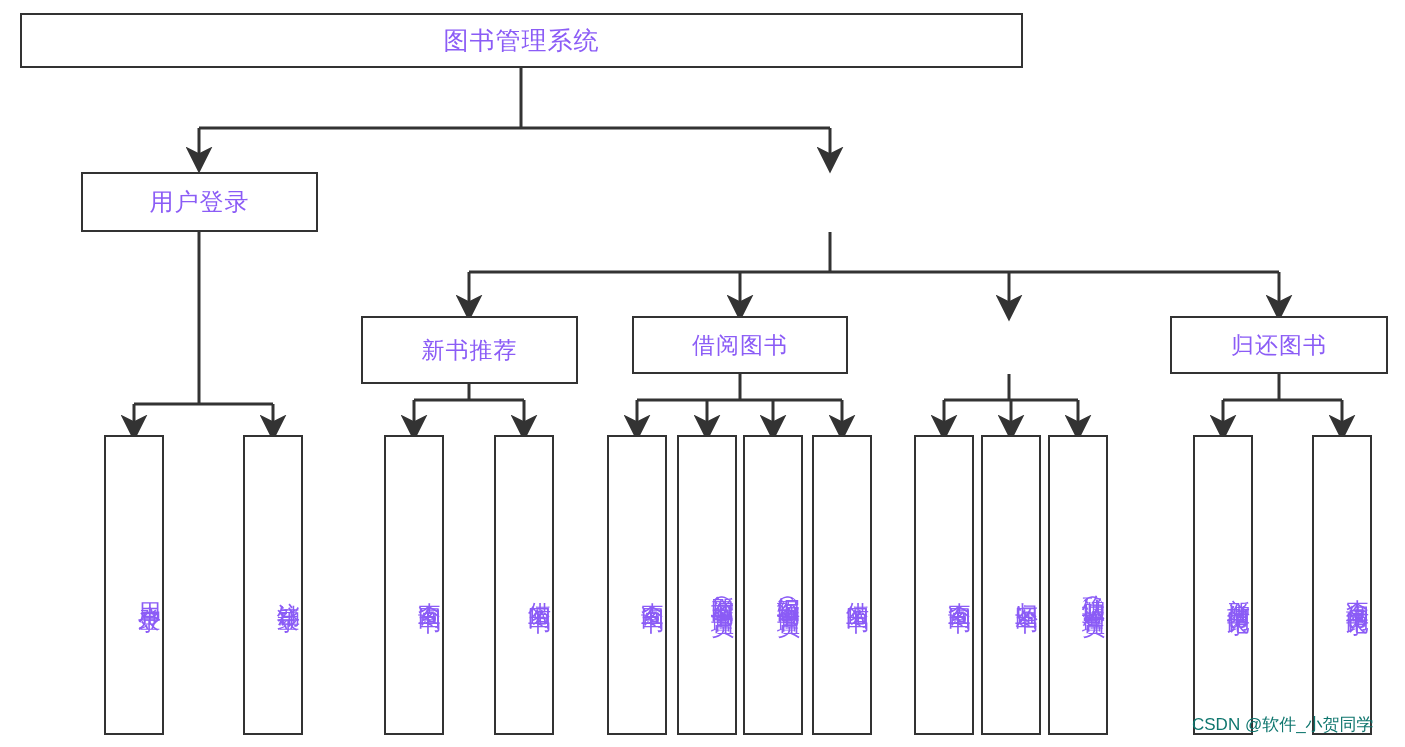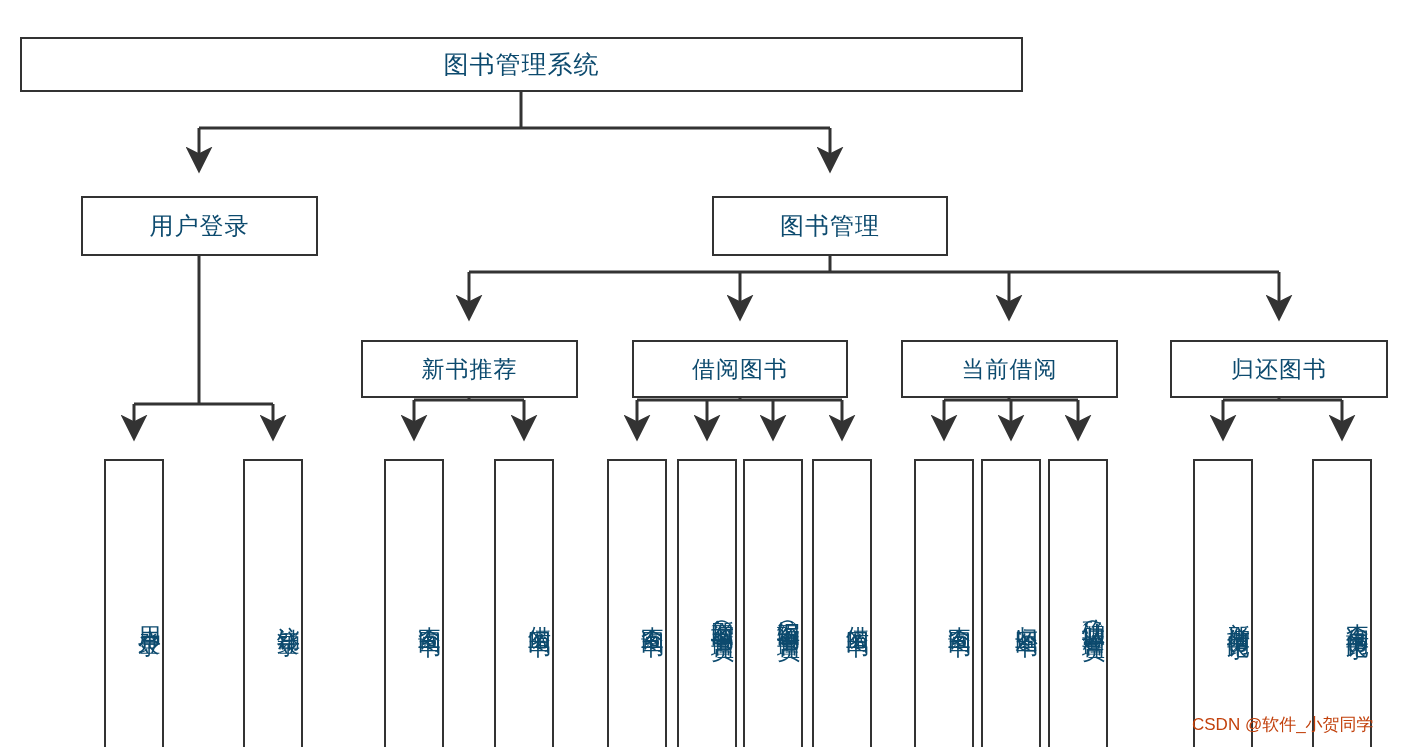--- a/index.html
+++ b/index.html
@@ -9,22 +9,21 @@
     font-family:"Liberation Sans","DejaVu Sans",sans-serif;
     position:relative;overflow:hidden;
   }
   #diagram{position:absolute;left:0;top:0;width:1405px;height:747px;}
   .node{
     position:absolute;
     box-sizing:border-box;
     border:2.5px solid #333333;
     background:#ffffff;
     display:flex;align-items:center;justify-content:center;
-    color:#0c4a6e;
-    margin-top:24px;
+    color:#8b5cf6;
   }
   .node.root{font-size:25px;letter-spacing:1px;}
   .node.l2{font-size:24px;letter-spacing:1px;}
   .node.l3{font-size:23px;letter-spacing:1px;}
   .node.leaf{
     font-size:23px;
     writing-mode:vertical-rl;
     text-orientation:upright;
     align-items:flex-start;
     justify-content:center;
@@ -36,21 +35,21 @@
     writing-mode:vertical-rl;
     text-orientation:upright;
     display:block;
     white-space:nowrap;
   }
   #edges{position:absolute;left:0;top:0;width:1405px;height:747px;pointer-events:none;}
   #watermark{
     position:absolute;
     left:1192px;top:713px;
     font-size:17px;
-    color:#c2410c;
+    color:#0f766e;
     white-space:nowrap;
     font-family:"Liberation Sans","DejaVu Sans",sans-serif;
   }
 </style>
 </head>
 <body>
 
 <div id="diagram">
 
   <svg id="edges" viewBox="0 0 1405 747" width="1405" height="747">
@@ -99,25 +98,23 @@
       <path d="M 1279 374 L 1279 400"></path>
       <path d="M 1223 400 L 1342 400"></path>
       <path d="M 1223 400 L 1223 428" marker-end="url(#arrow)"></path>
       <path d="M 1342 400 L 1342 428" marker-end="url(#arrow)"></path>
     </g>
   </svg>
 
   <div class="node root" style="left:20px;top:13px;width:1003px;height:55px;">图书管理系统</div>
 
   <div class="node l2" style="left:81px;top:172px;width:237px;height:60px;">用户登录</div>
-  <div class="node l2" style="left:712px;top:172px;width:236px;height:60px;">图书管理</div>
 
-  <div class="node l3" style="left:361px;top:316px;width:217px;height:58px;">新书推荐</div>
+  <div class="node l3" style="left:361px;top:316px;width:217px;height:68px;">新书推荐</div>
   <div class="node l3" style="left:632px;top:316px;width:216px;height:58px;">借阅图书</div>
-  <div class="node l3" style="left:901px;top:316px;width:217px;height:58px;">当前借阅</div>
   <div class="node l3" style="left:1170px;top:316px;width:218px;height:58px;">归还图书</div>
 
   <div class="node leaf" style="left:104px;top:435px;width:60px;height:300px;">
     <span>用户登录</span>
   </div>
   <div class="node leaf" style="left:243px;top:435px;width:60px;height:300px;">
     <span>注销登录</span>
   </div>
 
   <div class="node leaf" style="left:384px;top:435px;width:60px;height:300px;">

